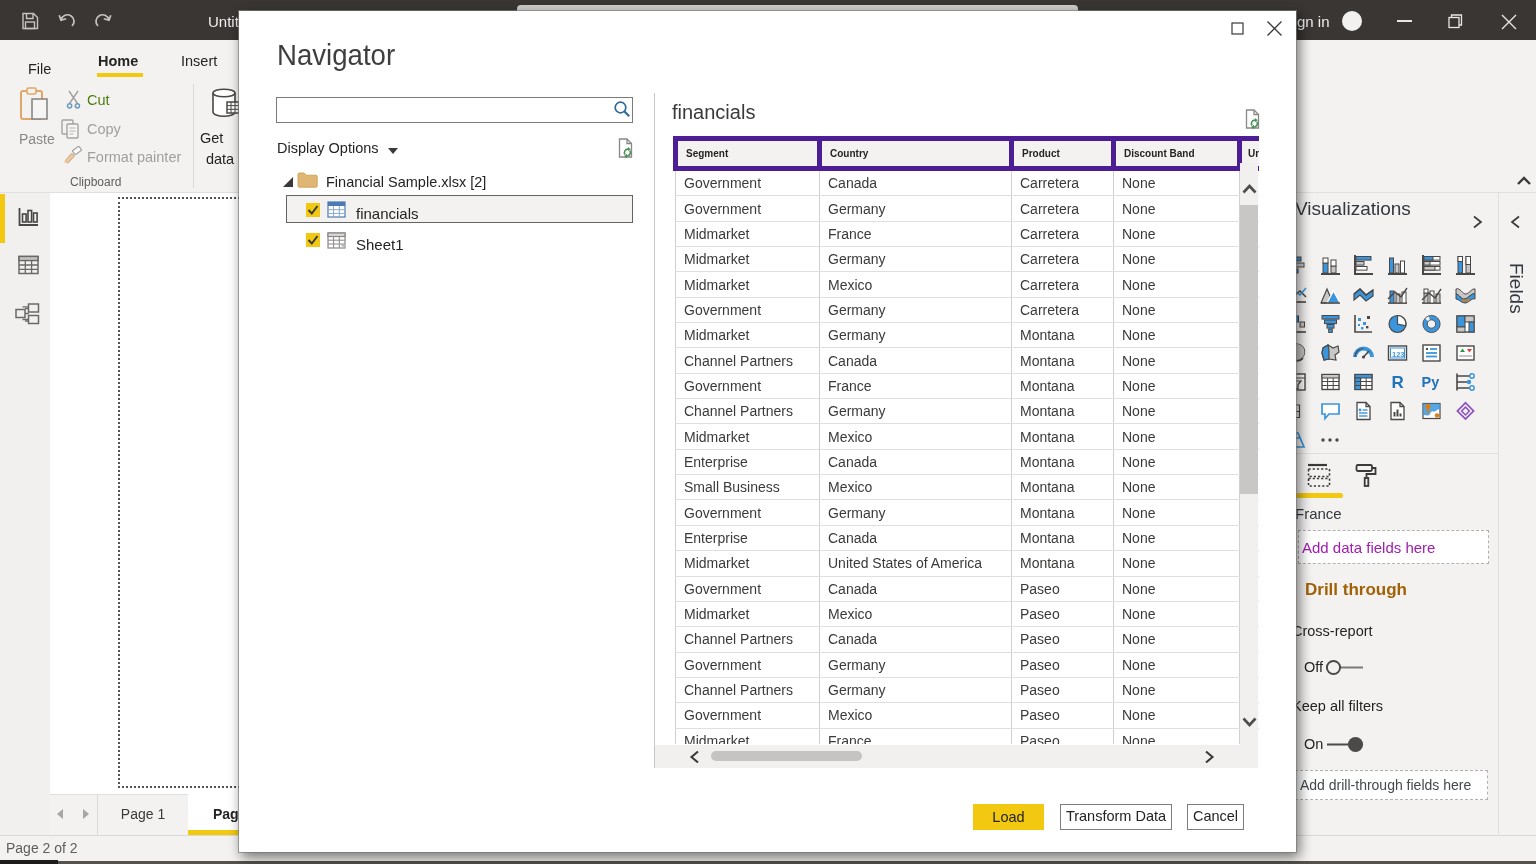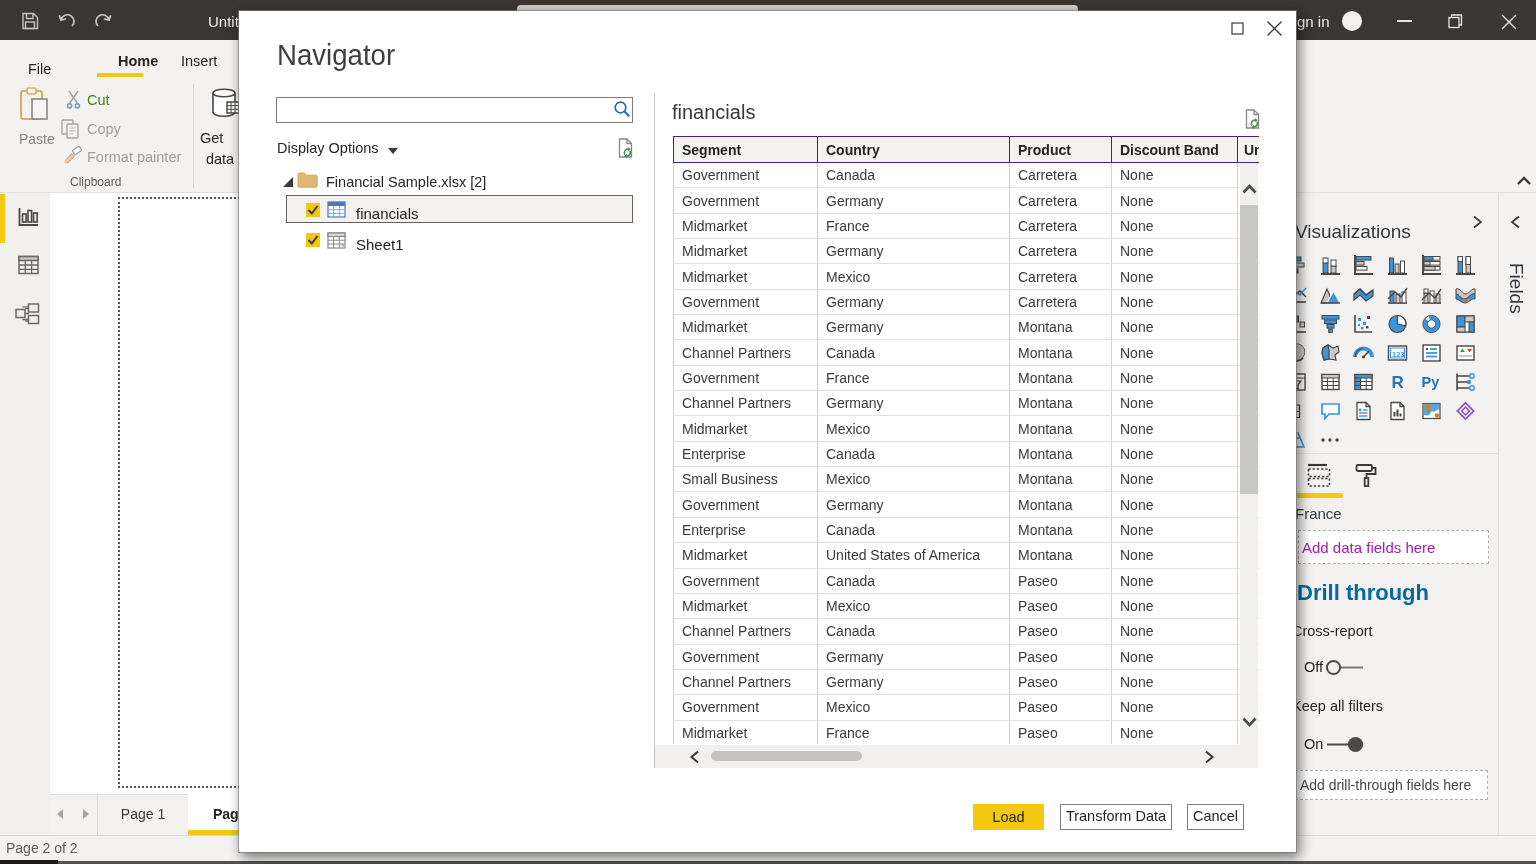--- a/index.html
+++ b/index.html
@@ -1,21 +1,21 @@
 <!DOCTYPE html>
 <html><head>
 <meta charset="utf-8">
 <style>
 html,body{margin:0;padding:0;}
 #app{position:relative;width:1536px;height:864px;overflow:hidden;background:#f3f2f1;font-family:"Liberation Sans",sans-serif;-webkit-font-smoothing:antialiased;}
 .ab{position:absolute;}
 .txt{position:absolute;white-space:nowrap;}
 #prev{border-collapse:collapse;table-layout:fixed;width:714px;font-size:14px;color:#3b3a39;}
 #prev th,#prev td{overflow:hidden;white-space:nowrap;padding:0 0 0 8px;text-align:left;}
-#prev th{height:26px;background:#f3f2f1;border:1px solid #4c1d95;font-size:14px;color:#252423;}
+#prev th{height:26px;background:#f3f2f1;border:5px solid #4c1d95;font-size:10px;color:#252423;}
 #prev td{height:24.35px;border:1px solid #e1dfdd;border-left:1px solid #d2d0ce;border-right:1px solid #d2d0ce;}
 #prev td:last-child{text-align:right;padding:0 8px 0 0;}
 #prev th{height:25px;}
 #prev th:last-child{padding-left:6px;}
 #prev col{}
 
 </style>
 </head>
 <body>
 <div id="app">
@@ -49,21 +49,21 @@
 <rect x="1" y="3.5" width="10" height="10" fill="none" stroke="#e8e7e6" stroke-width="1.3"></rect>
 <path d="M3.5,3.5 V1 H13.5 V11 H11" fill="none" stroke="#e8e7e6" stroke-width="1.3"></path>
 </svg>
 
 <svg class="ab" style="left:1501px;top:14px" width="16" height="16" viewBox="0 0 16 16">
 <path d="M1,1 L15,15 M15,1 L1,15" stroke="#e8e7e6" stroke-width="1.4"></path>
 </svg>
 
 <div class="ab" style="left:0;top:40px;width:1536px;height:152px;background:#f3f2f1;border-bottom:1px solid #e1dfdd;"></div>
 <div class="txt" style="left:28px;top:53px;font-size:14.5px;color:#252423;margin-top:8px;">File</div>
-<div class="txt" style="left:98px;top:53px;font-size:14.5px;font-weight:bold;color:#252423;margin-left:20px;">Home</div>
+<div class="txt" style="left:98px;top:53px;font-size:14.5px;font-weight:bold;color:#252423;">Home</div>
 <div class="ab" style="left:97px;top:73px;width:46px;height:4px;background:#f2c811;"></div>
 <div class="txt" style="left:181px;top:53px;font-size:14.5px;color:#252423;">Insert</div>
 
 <svg class="ab" style="left:19px;top:87px" width="35" height="37" viewBox="0 0 35 37">
 <rect x="2" y="4" width="21" height="28" rx="2" fill="#f3f2f1" stroke="#dfa869" stroke-width="2"></rect>
 <rect x="8" y="1" width="9" height="6" rx="1.5" fill="#f3f2f1" stroke="#dfa869" stroke-width="1.6"></rect>
 <rect x="13" y="12" width="15" height="20" fill="#f6f5f4" stroke="#8a8886" stroke-width="1.6"></rect>
 </svg>
 <div class="txt" style="left:19px;top:131px;width:36px;text-align:left;font-size:14px;color:#8a8886;">Paste</div>
 
@@ -139,21 +139,21 @@
 <div class="ab" style="left:188px;top:794px;width:55px;height:41px;background:#ffffff;"></div>
 <div class="txt" style="left:213px;top:806px;font-size:14px;font-weight:bold;color:#252423;">Page</div>
 <div class="ab" style="left:188px;top:830px;width:55px;height:5px;background:#f2c811;"></div>
 
 <div class="ab" style="left:0;top:835px;width:1536px;height:26px;background:#f3f2f1;border-top:1px solid #dbd9d7;"></div>
 <div class="txt" style="left:6px;top:840px;font-size:14px;color:#605e5c;">Page 2 of 2</div>
 <div class="ab" style="left:0;top:861px;width:1536px;height:3px;background:#55524e;"></div>
 <div class="ab" style="left:0;top:860px;width:58px;height:4px;background:#1d1c1b;"></div>
 
 <div class="ab" style="left:1288px;top:193px;width:210px;height:642px;background:#f3f2f1;"></div>
-<div class="txt" style="left:1295px;top:221px;font-size:19px;color:#33393f;">Visualizations</div>
+<div class="txt" style="left:1295px;top:198px;font-size:19px;color:#33393f;">Visualizations</div>
 <svg class="ab" style="left:1472px;top:215px" width="11" height="14" viewBox="0 0 11 14">
 <path d="M2,1.5 L9,7 L2,12.5" fill="none" stroke="#3b3a39" stroke-width="1.7"></path>
 </svg>
 <svg class="ab" style="left:1286px;top:255px" width="21" height="20" viewBox="0 0 21 20">
       <path d="M2,0 V19" stroke="#4a4846" stroke-width="2"></path>
       <rect x="3" y="2" width="12" height="4" fill="#3a95dd" stroke="#4a4846"></rect>
       <rect x="3" y="8" width="15" height="4" fill="#c9c7c5" stroke="#4a4846"></rect>
       <rect x="3" y="14" width="9" height="4" fill="#3a95dd" stroke="#4a4846"></rect>
     </svg>
 <svg class="ab" style="left:1320px;top:255px" width="21" height="20" viewBox="0 0 21 20">
@@ -380,21 +380,21 @@
 </svg>
 <svg class="ab" style="left:1355px;top:463px" width="25" height="26" viewBox="0 0 25 26">
 <rect x="1.5" y="2" width="15.5" height="6" rx="1.5" fill="none" stroke="#3b3a39" stroke-width="1.8"></rect>
 <path d="M17,5 H20.5 V11 H11.5 V15" fill="none" stroke="#3b3a39" stroke-width="1.8"></path>
 <rect x="9.7" y="15" width="3.6" height="8" fill="none" stroke="#3b3a39" stroke-width="1.8"></rect>
 </svg>
 <div class="ab" style="left:1296px;top:493px;width:47px;height:5px;border-radius:2.5px;background:#f2c811;"></div>
 <div class="txt" style="left:1295px;top:505px;font-size:15px;color:#33393f;">France</div>
 <div class="ab" style="left:1298px;top:530px;width:189px;height:32px;background:#fff;border:1px dashed #b3b0ad;"></div>
 <div class="txt" style="left:1302px;top:539px;font-size:15px;color:#a21caf;">Add data fields here</div>
-<div class="txt" style="left:1297px;top:580px;font-size:22px;font-weight:bold;color:#0369a1;">Drill through</div>
+<div class="txt" style="left:1297px;top:580px;font-size:17px;font-weight:bold;color:#a16207;padding-left:8px;">Drill through</div>
 <div class="txt" style="left:1292px;top:623px;font-size:14.5px;color:#252423;">Cross-report</div>
 <div class="txt" style="left:1304px;top:659px;font-size:14.5px;color:#252423;">Off</div>
 <svg class="ab" style="left:1325px;top:659px" width="40" height="17" viewBox="0 0 40 17">
 <line x1="16" y1="8.5" x2="38" y2="8.5" stroke="#7b7977" stroke-width="2"></line>
 <circle cx="8.5" cy="8.5" r="6.6" fill="#f3f2f1" stroke="#4c4a48" stroke-width="2"></circle>
 </svg>
 <div class="txt" style="left:1292px;top:698px;font-size:14.5px;color:#252423;">Keep all filters</div>
 <div class="txt" style="left:1304px;top:736px;font-size:14.5px;color:#252423;">On</div>
 <svg class="ab" style="left:1326px;top:736px" width="40" height="17" viewBox="0 0 40 17">
 <line x1="1" y1="8.5" x2="24" y2="8.5" stroke="#4c4a48" stroke-width="2"></line>

